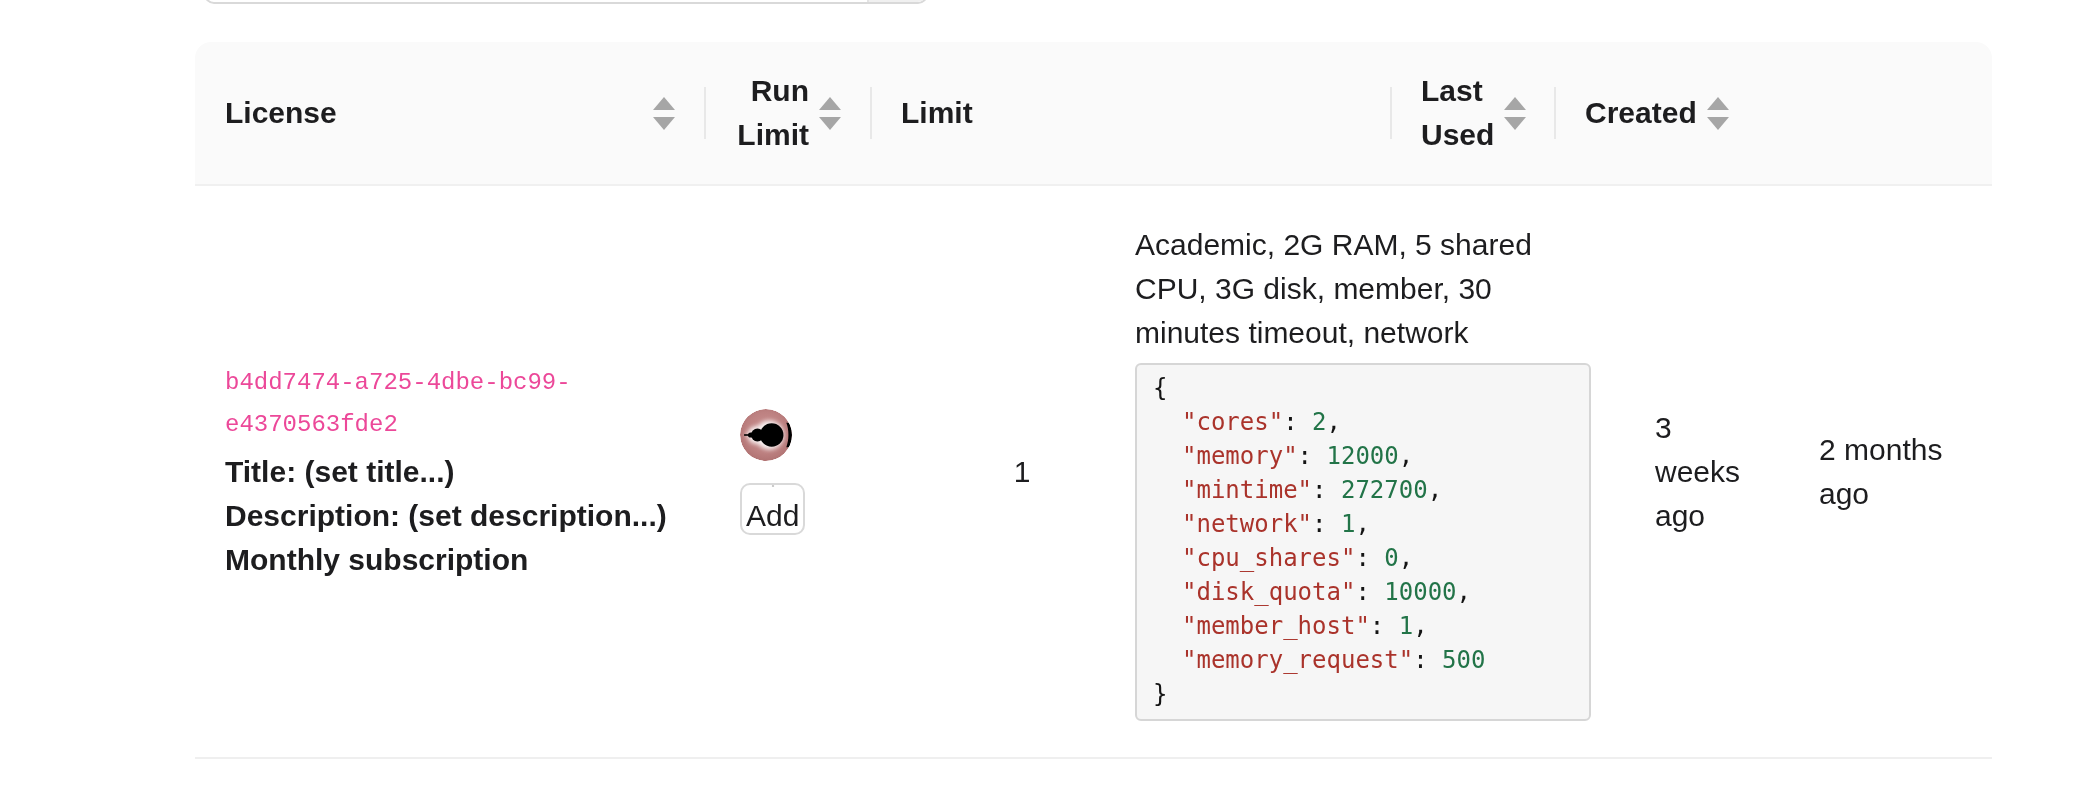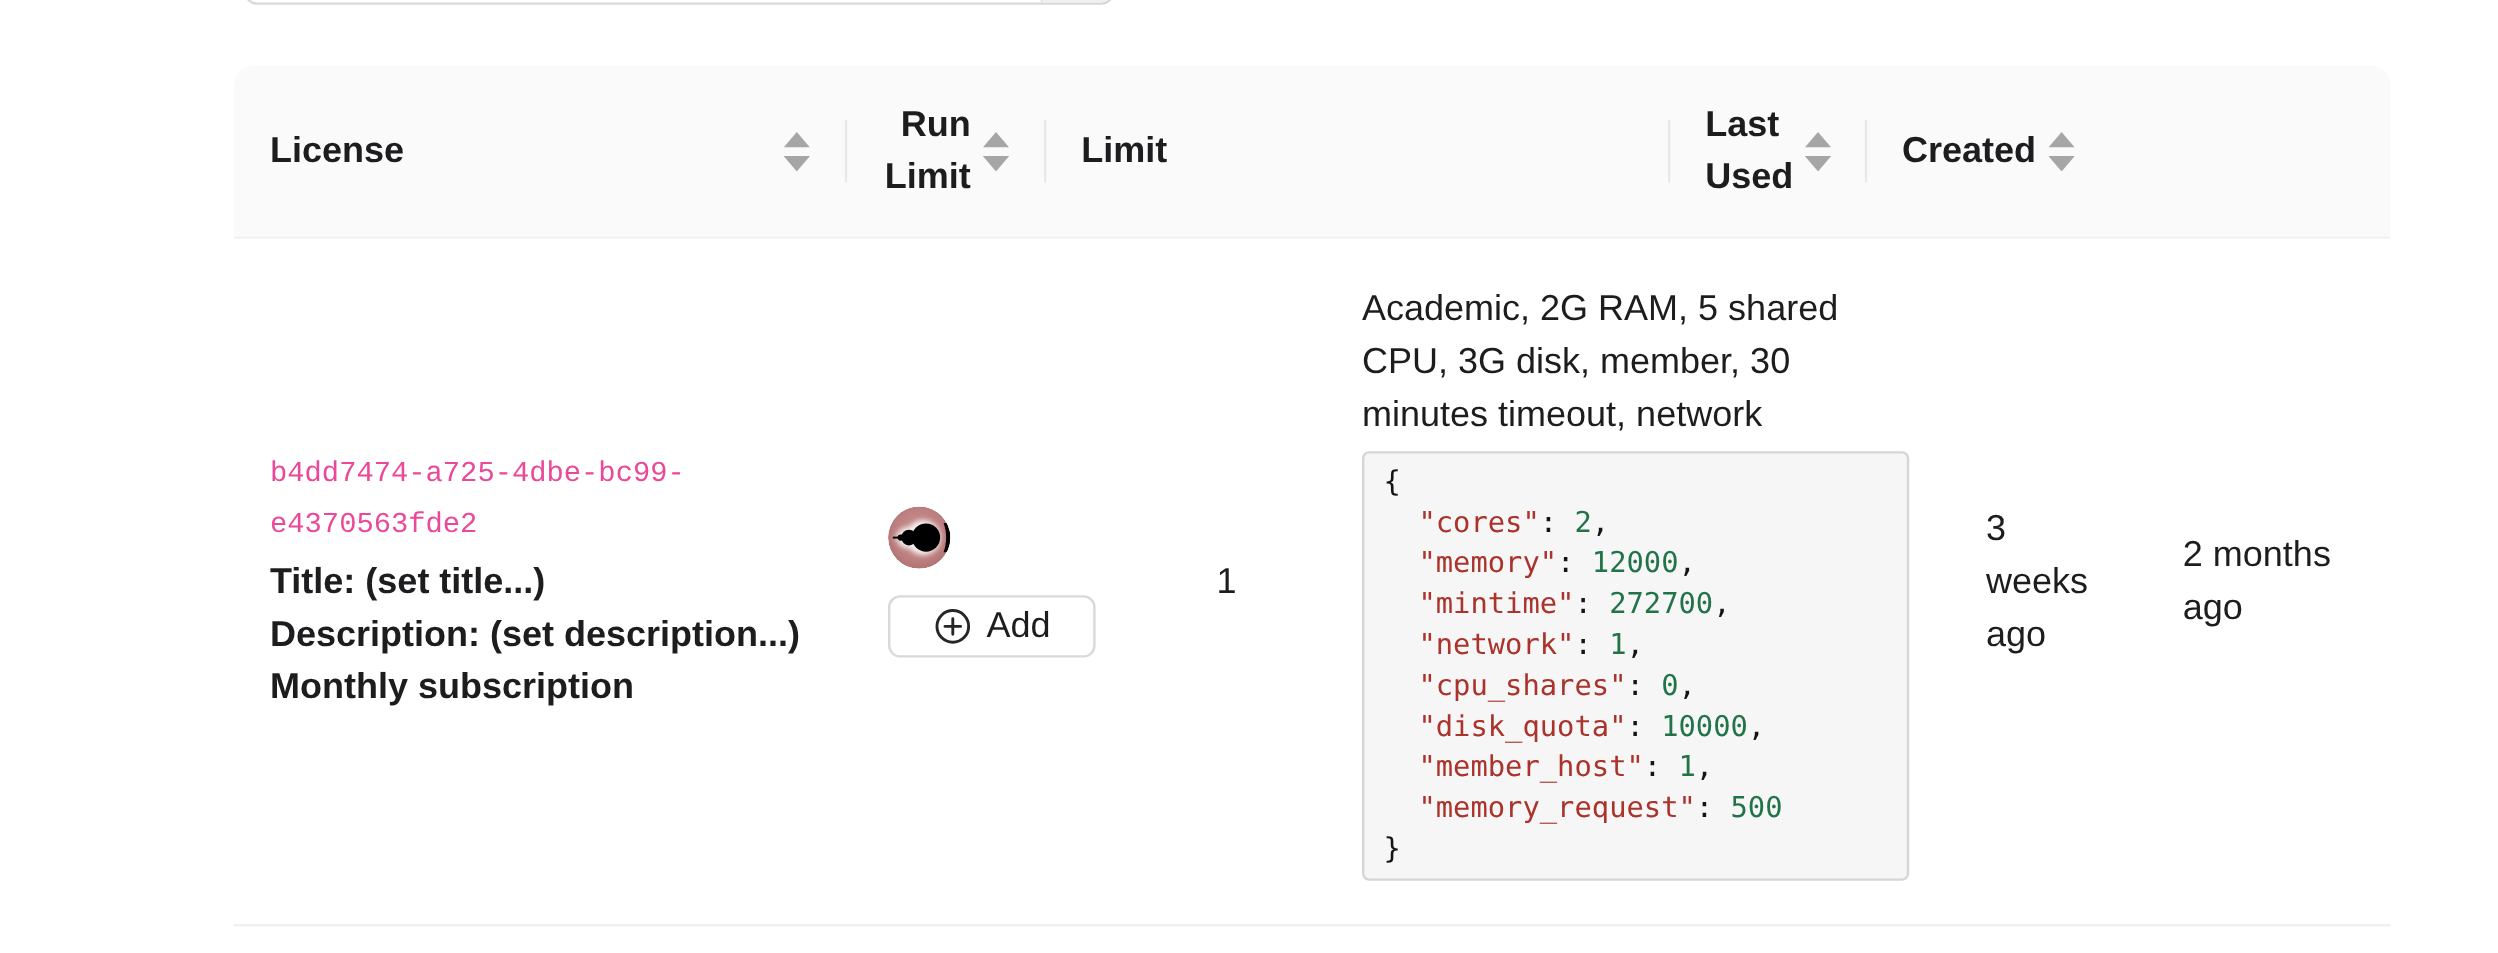--- a/index.html
+++ b/index.html
@@ -16,21 +16,21 @@
     position:absolute;left:204px;top:-40px;width:724px;height:44px;
     box-sizing:border-box;background:#fff;
     border:2px solid #d9d9d9;border-radius:10px;
     display:flex;justify-content:flex-end;overflow:hidden;
   }
   .search-addon{
     width:57px;height:100%;background:#f0f0f0;
     border-left:2px solid #e4e4e4;border-radius:0 8px 8px 0;
   }
   
-  .card{position:absolute;left:195px;top:55px;width:1797px;}
+  .card{position:absolute;left:195px;top:42px;width:1797px;}
   .thead{
     display:flex;align-items:center;height:142px;
     background:#fafafa;border-radius:16px 16px 0 0;
     border-bottom:2px solid #f0f0f0;
   }
   .th{
     position:relative;box-sizing:border-box;height:100%;
     padding:0 30px;display:flex;align-items:center;
     font-weight:700;font-size:30px;line-height:44px;color:#1d1d1f;
   }
@@ -56,23 +56,23 @@
   .license-link{
     display:block;font-family:Liberation Mono, monospace;
     font-size:24px;line-height:42px;color:#ec4899;text-decoration:none;
     margin-bottom:4px;cursor:pointer;
   }
   .meta-line{font-size:30px;line-height:44px;font-weight:bold;}
   
   .managers-stack{display:flex;flex-direction:column;align-items:flex-start;gap:22px;padding-left:5px;}
   .avatar{width:52px;height:52px;border-radius:50%;display:block;cursor:pointer;}
   .add-btn{
-    display:flex;align-items:center;gap:12px;height:52px;padding:0 36px;
+    display:flex;align-items:center;gap:12px;height:52px;padding:0 4px;
     background:#fff;border:2px solid #d9d9d9;border-radius:10px;
-    font-family:"Liberation Sans",sans-serif;font-size:30px;color:#1d1d1f;cursor:pointer;
+    font-family:"Liberation Sans",sans-serif;font-size:30px;color:#1d1d1f;cursor:pointer;flex-direction:column;
   }
   .add-btn svg{display:block;}
   
   .quota-summary{font-size:30px;line-height:44px;margin:0 0 8px 0;}
   .code-box{
     box-sizing:border-box;width:456px;
     background:#f6f6f6;border:2px solid #d6d6d6;border-radius:6px;
     padding:6px 16px 8px 16px;
     font-family:"DejaVu Sans Mono",monospace;font-size:24px;line-height:34px;color:#141414;
   }

